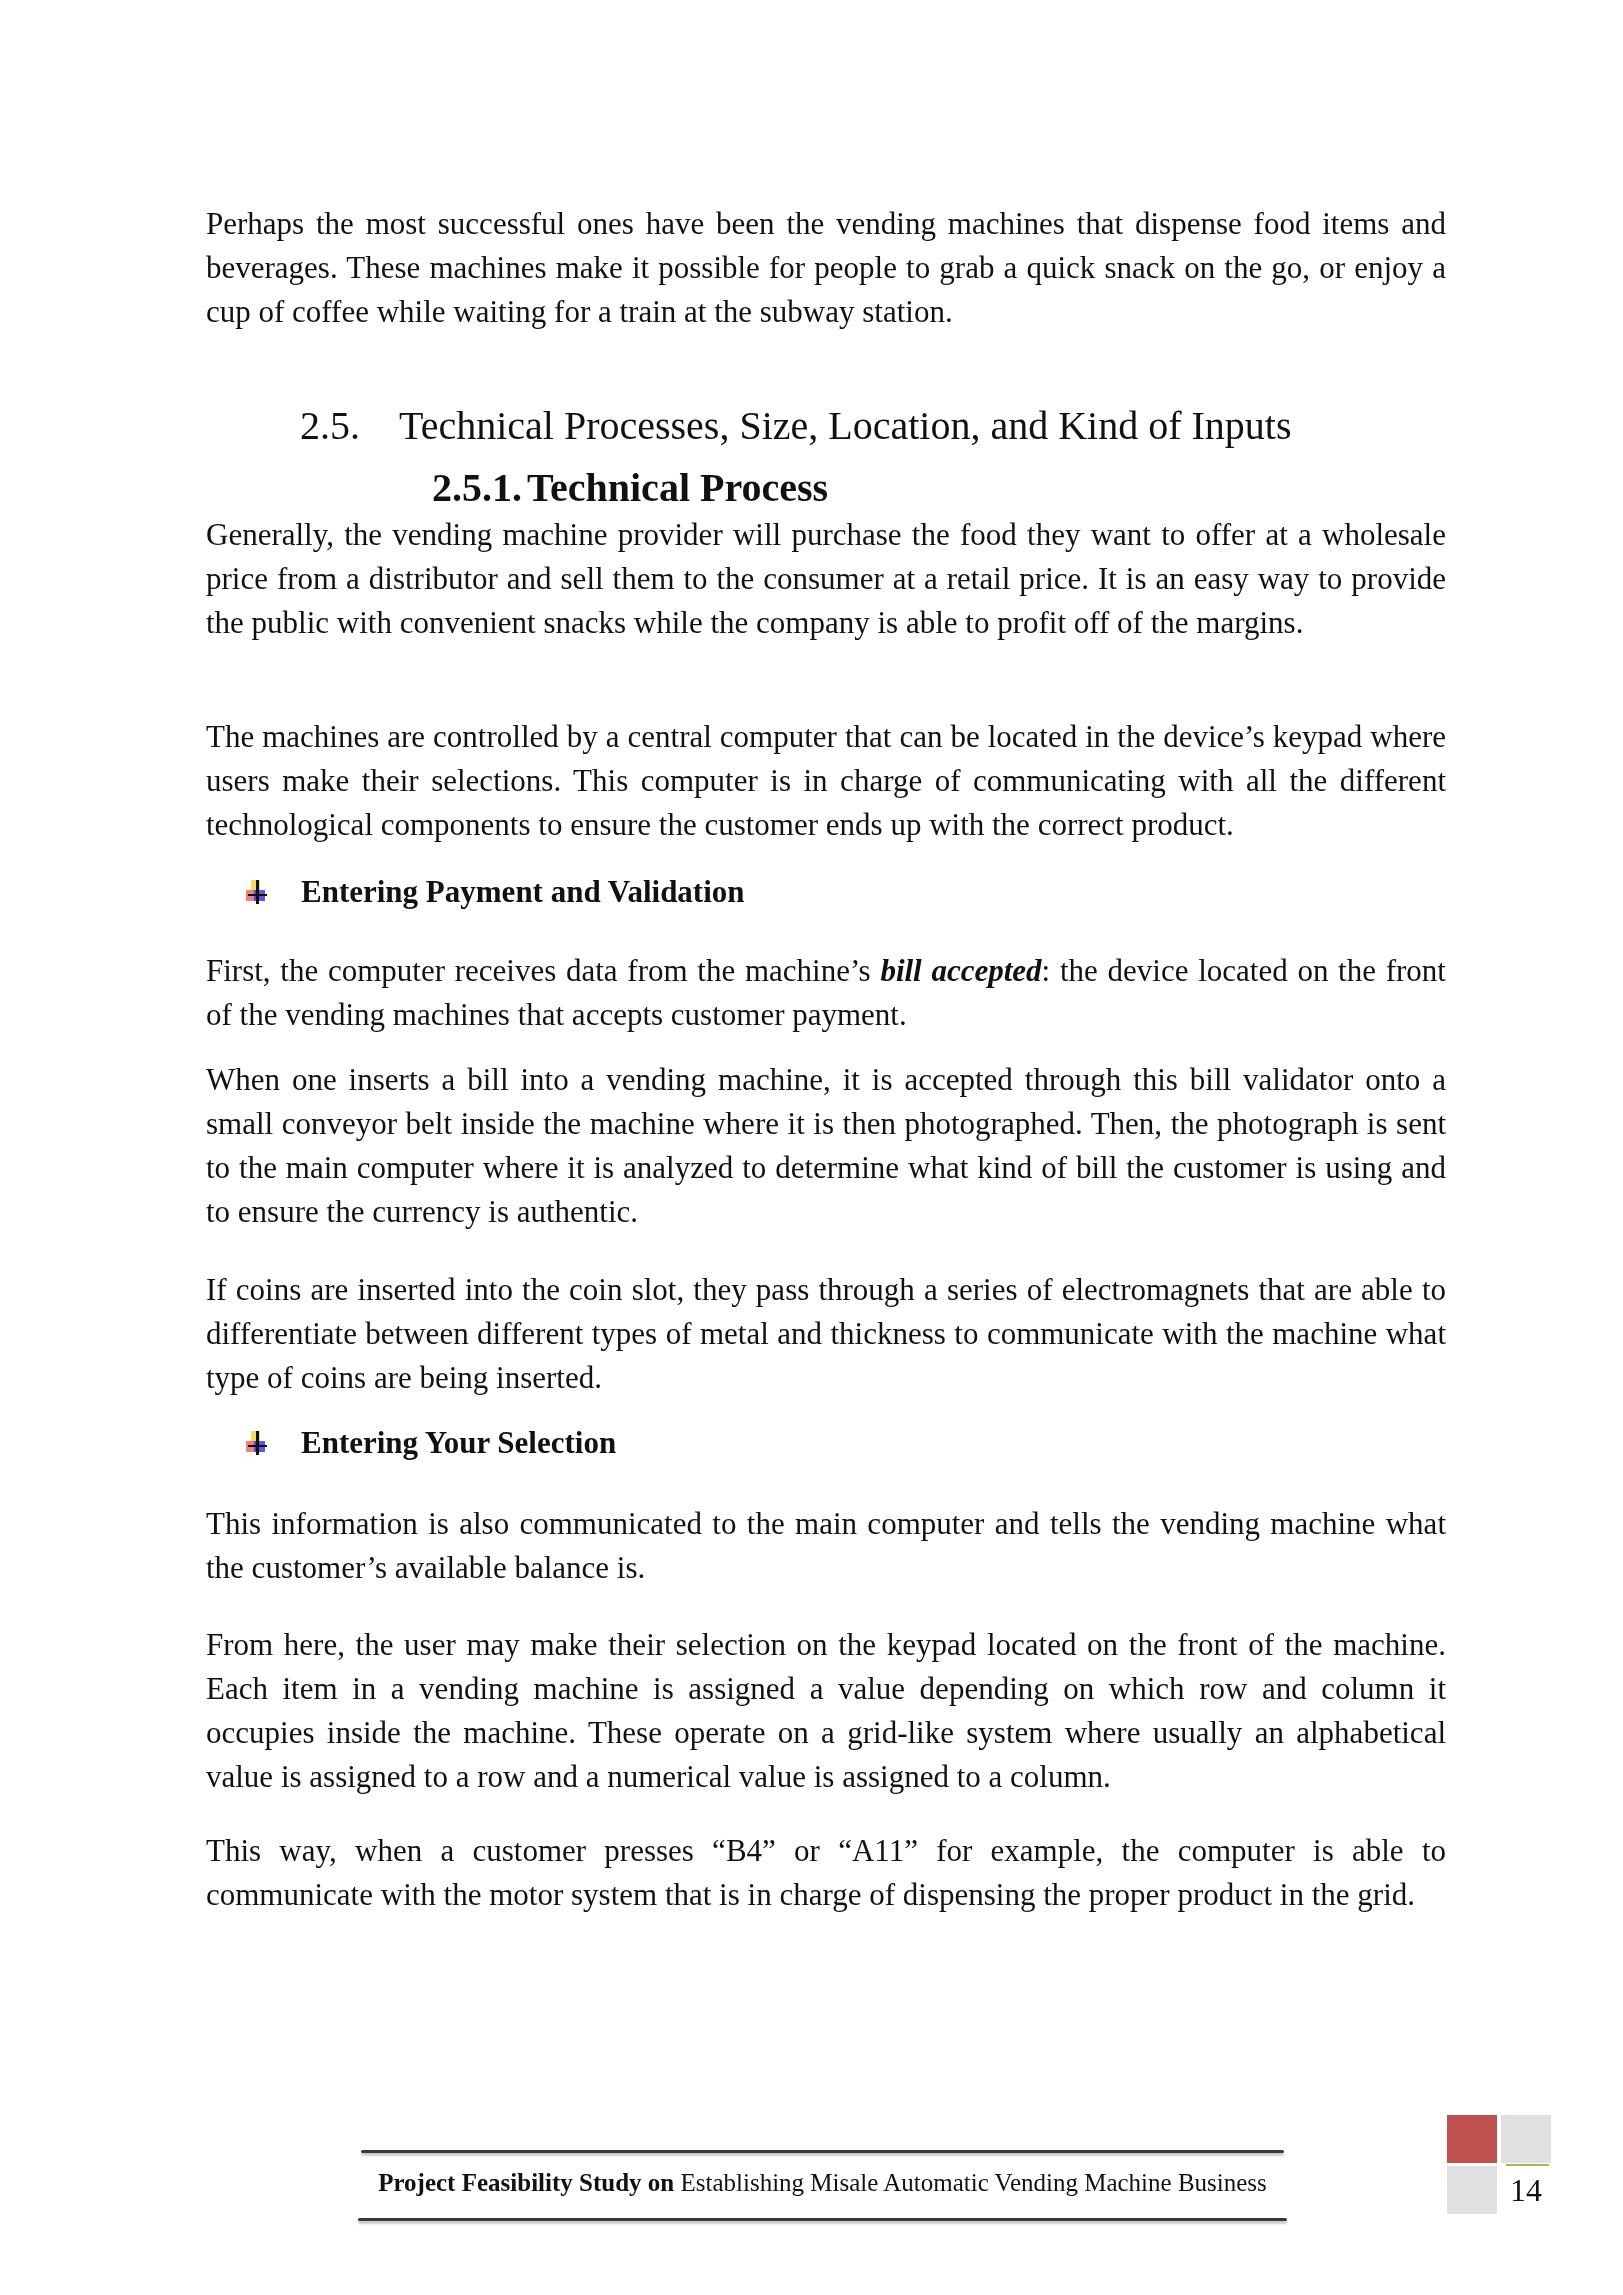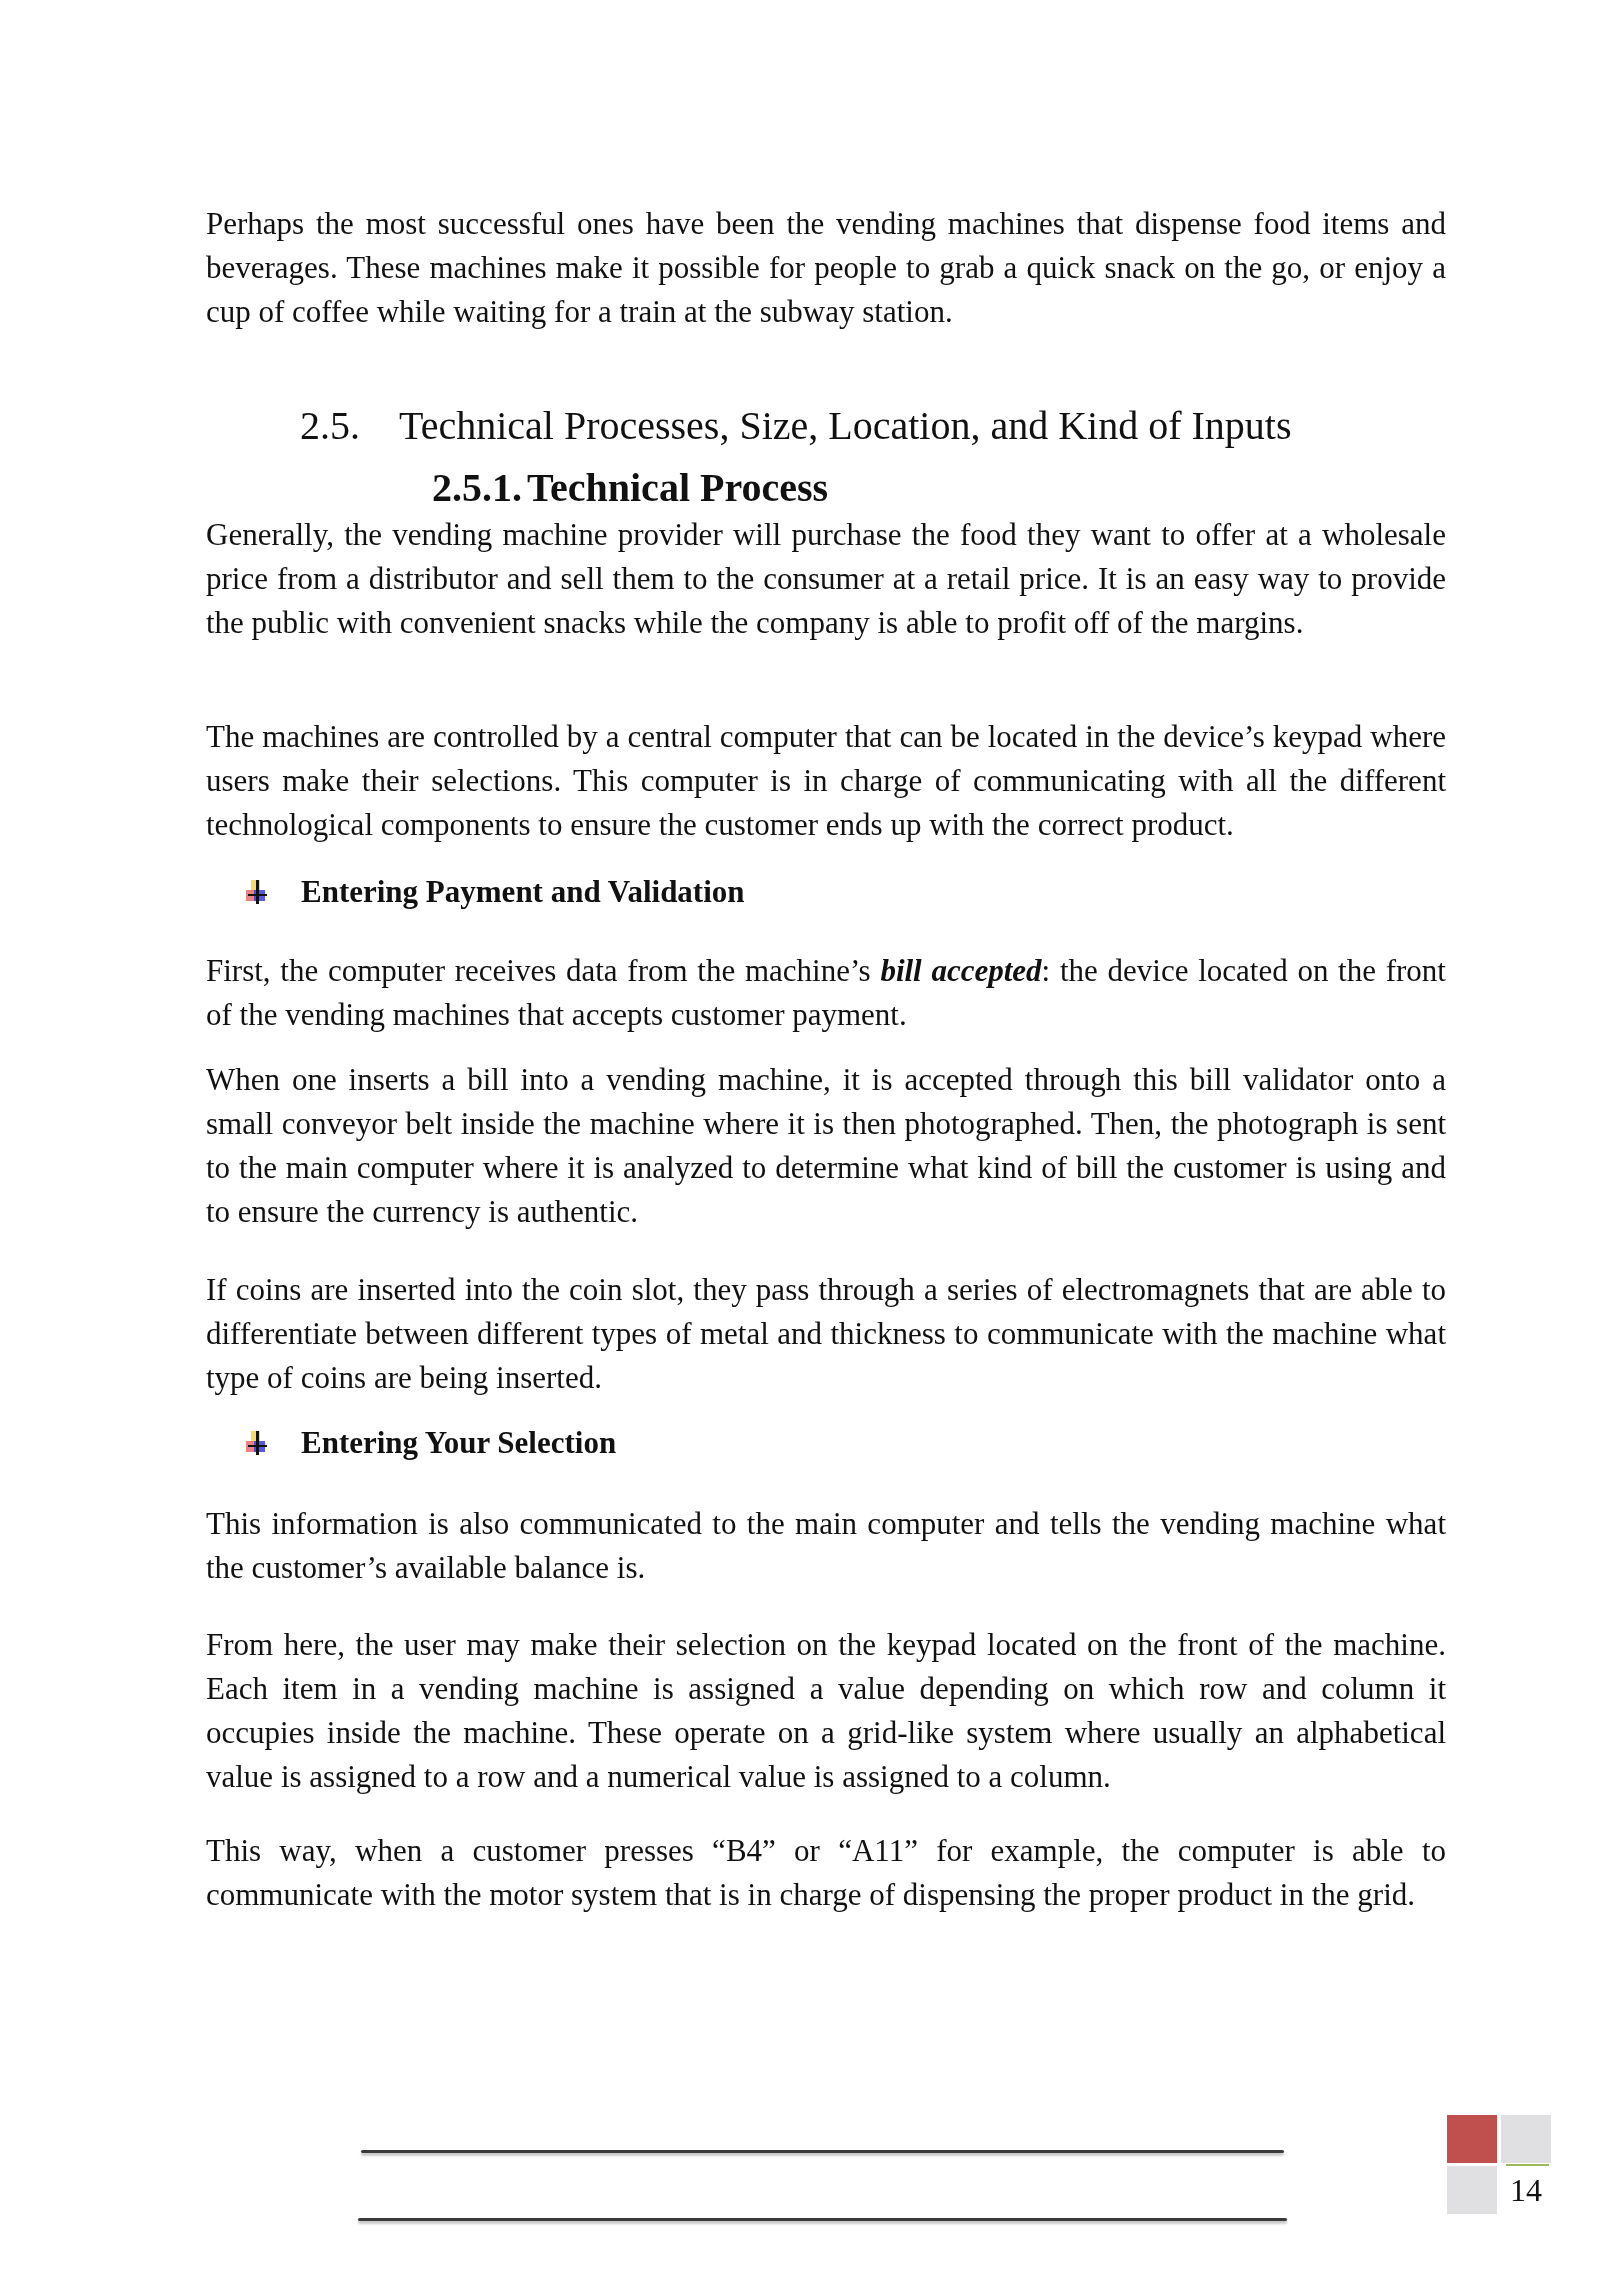--- a/index.html
+++ b/index.html
@@ -97,20 +97,21 @@
 
   <p class="body" style="top:1494px;">This information is also communicated to the main computer and tells the vending machine what the customer’s available balance is.</p>
 
   <p class="body" style="top:1615px;">From here, the user may make their selection on the keypad located on the front of the machine. Each item in a vending machine is assigned a value depending on which row and column it occupies inside the machine. These operate on a grid-like system where usually an alphabetical value is assigned to a row and a numerical value is assigned to a column.</p>
 
   <p class="body" style="top:1821px;">This way, when a customer presses “B4” or “A11” for example, the computer is able to communicate with the motor system that is in charge of dispensing the proper product in the grid.</p>
 </div>
 
 <div class="footer">
   <div class="rule-top"></div>
+  <div class="text"><b>Project Feasibility Study on</b><span> Establishing Misale Automatic Vending Machine Business</span></div>
   <div class="rule-bot"></div>
 </div>
 
 <div class="pnum-block">
   <div class="sq red"></div>
   <div class="sq g1"></div>
   <div class="sq g2"></div>
   <div class="green-line"></div>
   <div class="pnum">14</div>
 </div>

